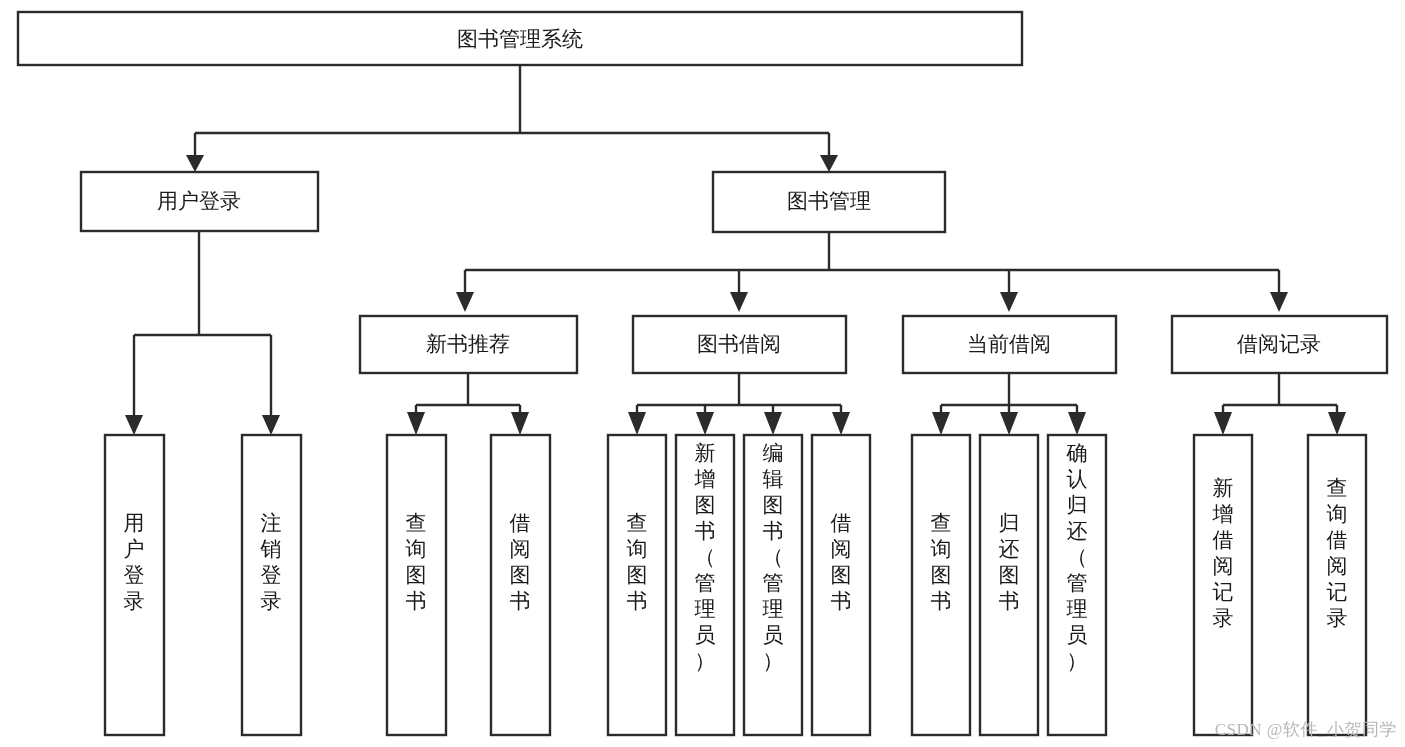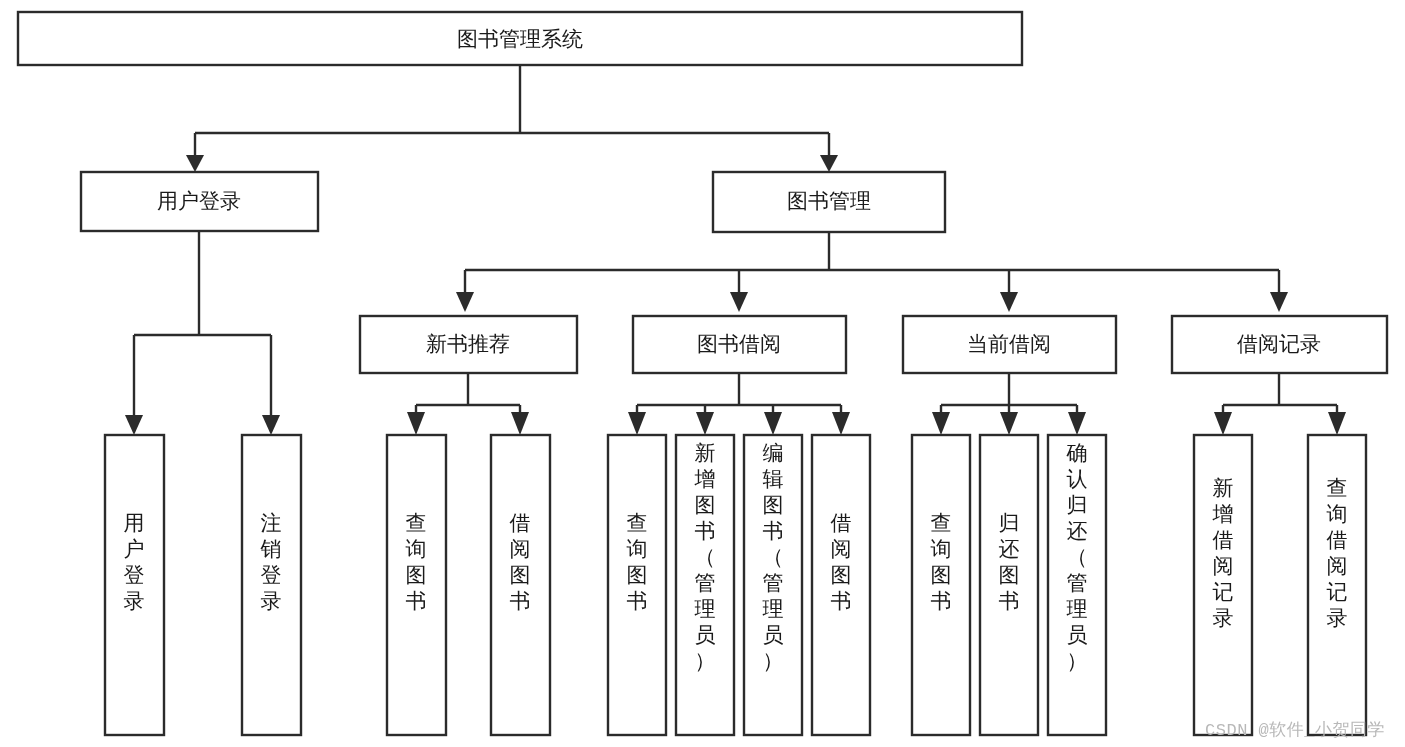--- a/index.html
+++ b/index.html
@@ -51,23 +51,23 @@
   }
   .node-label-v {
     font-family: "Liberation Sans", "DejaVu Sans", sans-serif;
     font-size: 21px;
     fill: #1a1a1a;
     text-anchor: middle;
     white-space: pre;
   }
   .watermark-text {
     position: absolute;
-    right: 20px;
+    right: 8px;
     bottom: 6px;
-    font-family: Liberation Mono, monospace;
+    font-family: Liberation Serif, serif;
     font-size: 17px;
     color: #b8b8b8;
     letter-spacing: 0.5px;
     user-select: none;
     pointer-events: none;
     white-space: nowrap;
   }
 </style>
 </head>
 <body>

